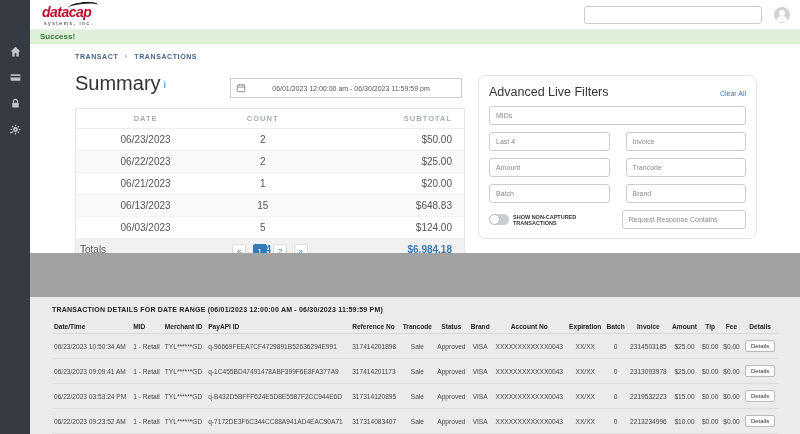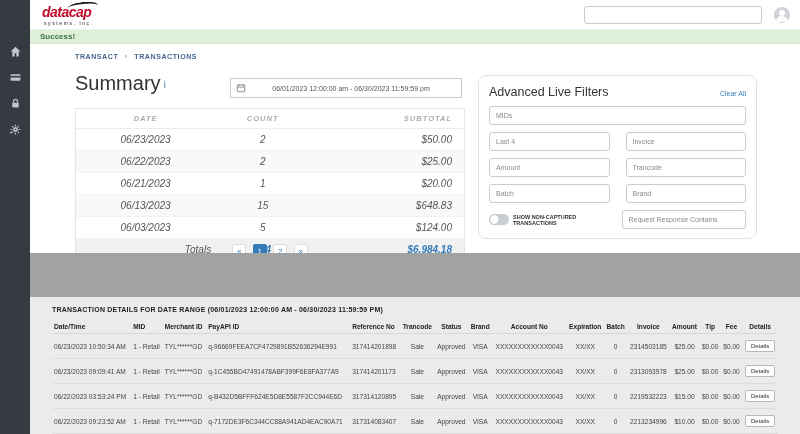--- a/index.html
+++ b/index.html
@@ -47,33 +47,33 @@
   .page-title { position:absolute; left:75px; top:72px; font-size:20px;
                 font-weight:500; color:#333; }
   .info-ic { font-size:10px; color:#337ab7; margin-left:3px; vertical-align:2px; }
   .date-box { position:absolute; left:230px; top:78px; width:232px; height:20px;
               border:1px solid #ccc; border-radius:0; background:#fff;
               display:flex; align-items:center; padding:0 5px; }
   .date-box input { flex:1; border:none; outline:none; background:transparent;
                     font-size:7px; color:#555; text-align:center; }
 
   .summary-card { position:absolute; left:75px; top:108px; width:390px;
-                  background:#fff; border:1px solid #e6e6e6;font-style:italic; }
+                  background:#fff; border:1px solid #e6e6e6; }
   .summary-card table { width:100%; border-collapse:collapse; }
   .summary-card th { font-size:7.5px; color:#a8adb3; letter-spacing:1px;
                      font-weight:600; padding:5px 4px; border-bottom:1px solid #ececec;
                      text-align:center; }
   .summary-card td { font-size:10px; color:#555; padding:5px 4px;
                      border-bottom:1px solid #f2f2f2; text-align:center; }
   .summary-card th:last-child, .summary-card td:last-child
                    { text-align:right; padding-right:12px; }
   .summary-card tbody tr:nth-child(even) { background:#f9f9f9; }
   .summary-card tfoot tr { background:#f1f1f1; }
   .summary-card tfoot td { border-bottom:none; font-weight:bold; }
-  .summary-card tfoot td:first-child { text-align:right; color:#555; font-weight:normal; }
+  .summary-card tfoot td:first-child { text-align:left; color:#555; font-weight:normal; }
   .summary-card tfoot td.blue { color:#337ab7; }
 
   .pagination { position:absolute; left:75px; top:240px; width:390px; text-align:center; }
   .pg { display:inline-block; min-width:14px; height:15px; line-height:13px;
         border:1px solid #ddd; background:#fff; color:#337ab7; font-size:8px;
         margin:0 1px; border-radius:2px; padding:0 3px; cursor:pointer;
         font-family:inherit; }
   .pg.active { background:#337ab7; border-color:#337ab7; color:#fff; }
 
   

